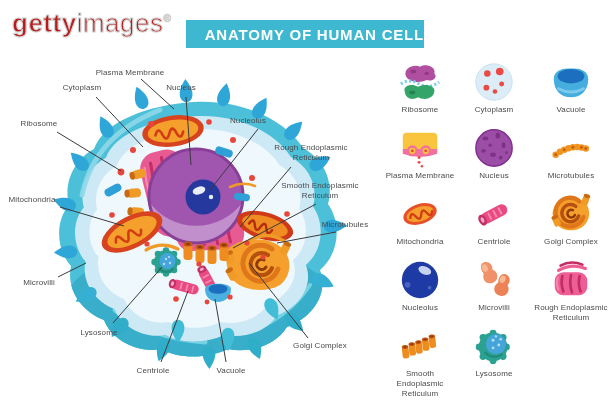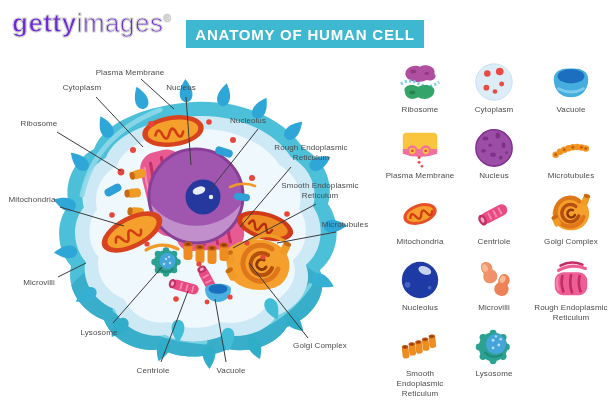--- a/index.html
+++ b/index.html
@@ -1,27 +1,27 @@
 <!DOCTYPE html>
 <html><head>
 <meta charset="utf-8">
 <style>
   html,body{margin:0;padding:0;background:#fff;}
   #stage{position:relative;width:612px;height:408px;background:#ffffff;overflow:hidden;
          font-family:"Liberation Sans", sans-serif;}
   
-  .watermark{position:absolute;left:12px;top:8px;font-size:26px;color:#6d28d9;
+  .watermark{position:absolute;left:12px;top:8px;font-size:26px;color:#b91c1c;
              -webkit-text-stroke:1.1px #d2d2d2;text-shadow:0 0 1px rgba(190,190,190,.55);
              letter-spacing:0.5px;}
   .wm-bold{font-weight:700;}
   .wm-light{font-weight:400;}
   .wm-reg{font-size:10px;vertical-align:super;}
   
   .banner{position:absolute;left:186px;top:20px;width:238px;height:28px;background:#3eb8d0;
-          display:flex;align-items:center;justify-content:center;}
+          display:flex;align-items:center;justify-content:flex-end;}
   .banner-text{color:#ffffff;font-weight:700;font-size:15px;letter-spacing:0.8px;}
   
   .dlabel{position:absolute;transform:translateX(-50%);font-size:8px;color:#4b4b4d;
           white-space:nowrap;letter-spacing:0.1px;}
   .dlabel.wrap{white-space:normal;width:88px;text-align:center;line-height:1.3;}
   
   .legend{position:absolute;left:382px;top:58px;width:230px;display:grid;
           grid-template-columns:76px 72px 82px;grid-auto-rows:66px;}
   .li{display:flex;flex-direction:column;align-items:center;padding-top:2px;}
   .li-icon{width:44px;height:44px;}

